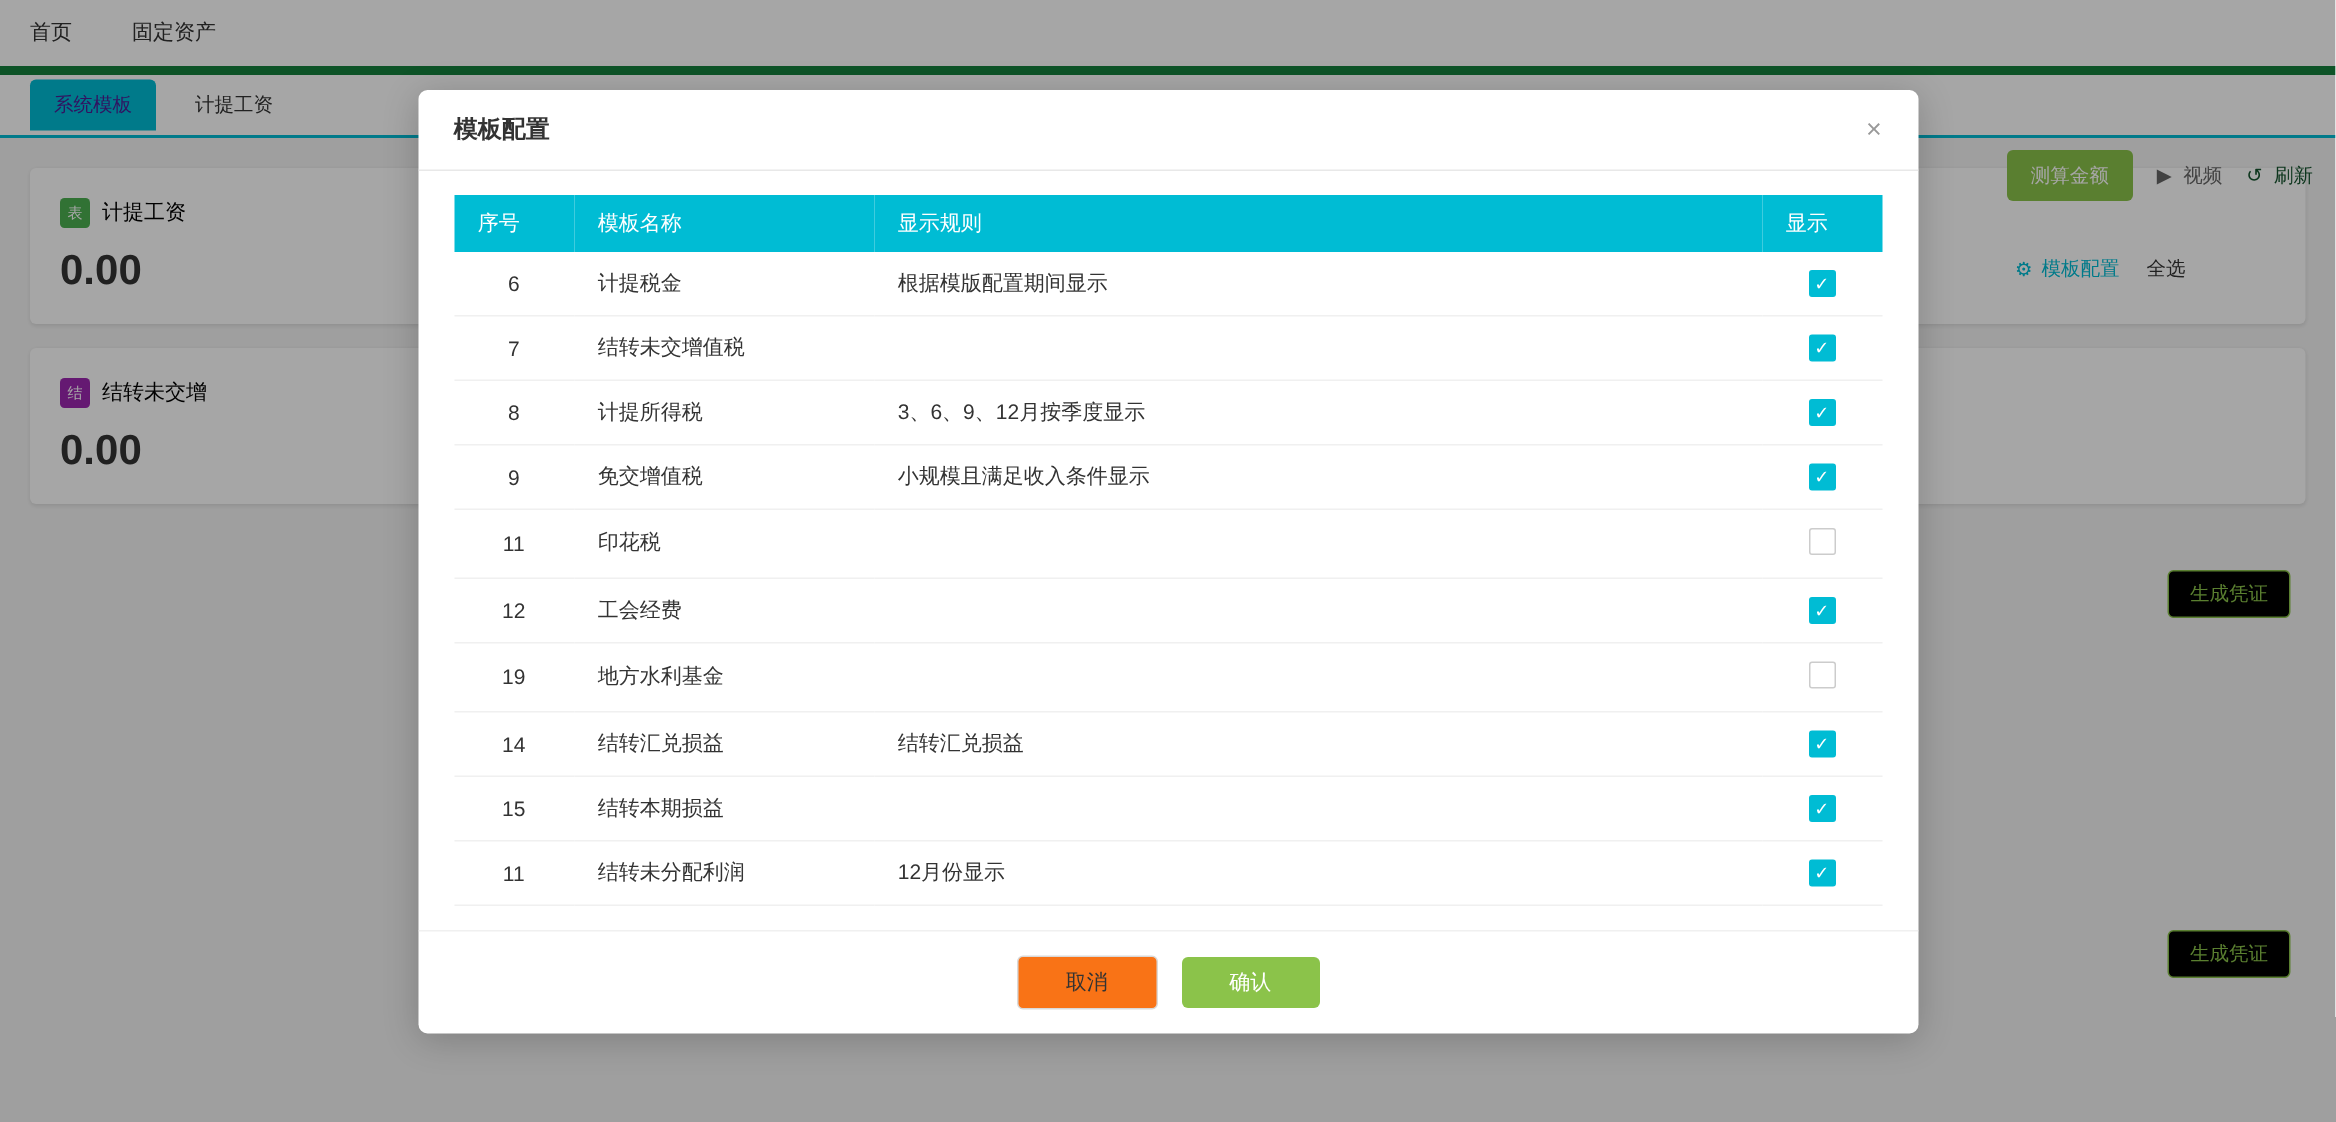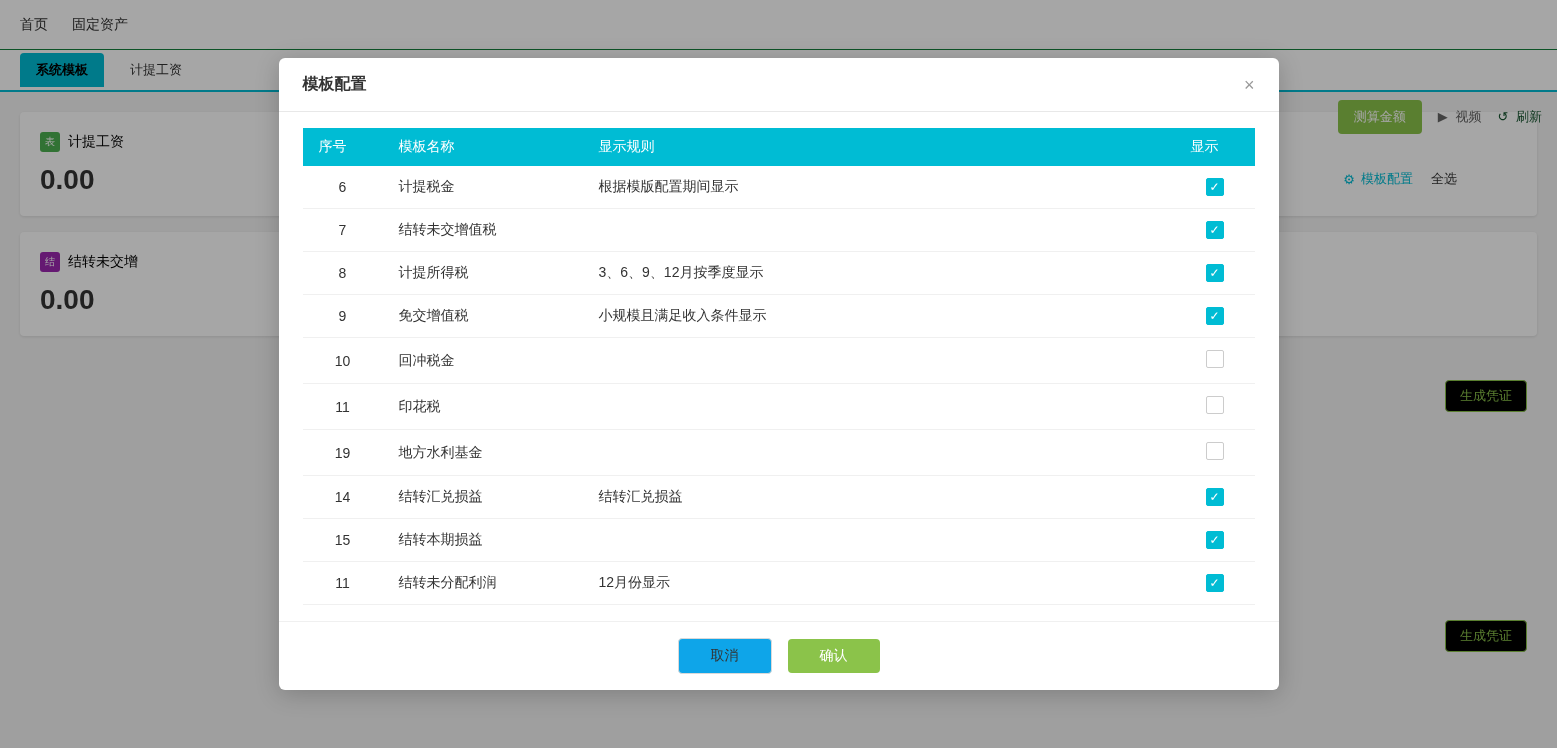--- a/index.html
+++ b/index.html
@@ -22,22 +22,22 @@
       top: 0; left: 0;
     }
 
     
     .top-nav {
       background: #fff;
       height: 50px;
       display: flex;
       align-items: center;
       padding: 0 20px;
-      border-bottom: 1px solid #15803d;
-      gap: 24px;
+      border-bottom: 6px solid #15803d;
+      gap: 40px;
     }
     .nav-item {
       color: #333;
       font-size: 14px;
       cursor: pointer;
     }
 
     
     .tab-bar {
       background: #fff;
@@ -49,23 +49,22 @@
       gap: 10px;
     }
     .tab-item {
       padding: 8px 16px;
       cursor: pointer;
       color: #333;
       font-size: 13px;
     }
     .tab-item.active {
       background: #00bcd4;
-      color: #000000;
+      color: #4c1d95;
       border-radius: 4px 4px 0 0;
-      font-weight: bold;
     }
 
     
     .content-area {
       padding: 20px;
     }
     .card {
       background: #fff;
       border-radius: 4px;
       padding: 20px;
@@ -280,21 +279,21 @@
     
     .modal-footer {
       padding: 16px 24px;
       display: flex;
       align-items: center;
       justify-content: center;
       gap: 16px;
       border-top: 1px solid #f0f0f0;
     }
     .btn-cancel {
-      background: #0ea5e9;
+      background: #f97316;
       color: #333;
       border: 1px solid #d9d9d9;
       padding: 8px 32px;
       border-radius: 4px;
       cursor: pointer;
       font-size: 14px;
       font-family: inherit;
     }
     .btn-confirm {
       background: #8bc34a;
@@ -405,32 +404,32 @@
               <td>3、6、9、12月按季度显示</td>
               <td style="text-align: center;"><span class="custom-checkbox checked" style="display: inline-flex;"></span></td>
             </tr>
             <tr>
               <td>9</td>
               <td>免交增值税</td>
               <td>小规模且满足收入条件显示</td>
               <td style="text-align: center;"><span class="custom-checkbox checked" style="display: inline-flex;"></span></td>
             </tr>
             <tr>
-              <td>10</td>
-              <td>回冲税金</td>
-              <td></td>
-              <td style="text-align: center;"><span class="custom-checkbox" style="display: inline-flex;"></span></td>
-            </tr>
-            <tr>
               <td>11</td>
               <td>印花税</td>
               <td></td>
               <td style="text-align: center;"><span class="custom-checkbox" style="display: inline-flex;"></span></td>
             </tr>
             <tr>
+              <td>12</td>
+              <td>工会经费</td>
+              <td></td>
+              <td style="text-align: center;"><span class="custom-checkbox checked" style="display: inline-flex;"></span></td>
+            </tr>
+            <tr>
               <td>19</td>
               <td>地方水利基金</td>
               <td></td>
               <td style="text-align: center;"><span class="custom-checkbox" style="display: inline-flex;"></span></td>
             </tr>
             <tr>
               <td>14</td>
               <td>结转汇兑损益</td>
               <td>结转汇兑损益</td>
               <td style="text-align: center;"><span class="custom-checkbox checked" style="display: inline-flex;"></span></td>

